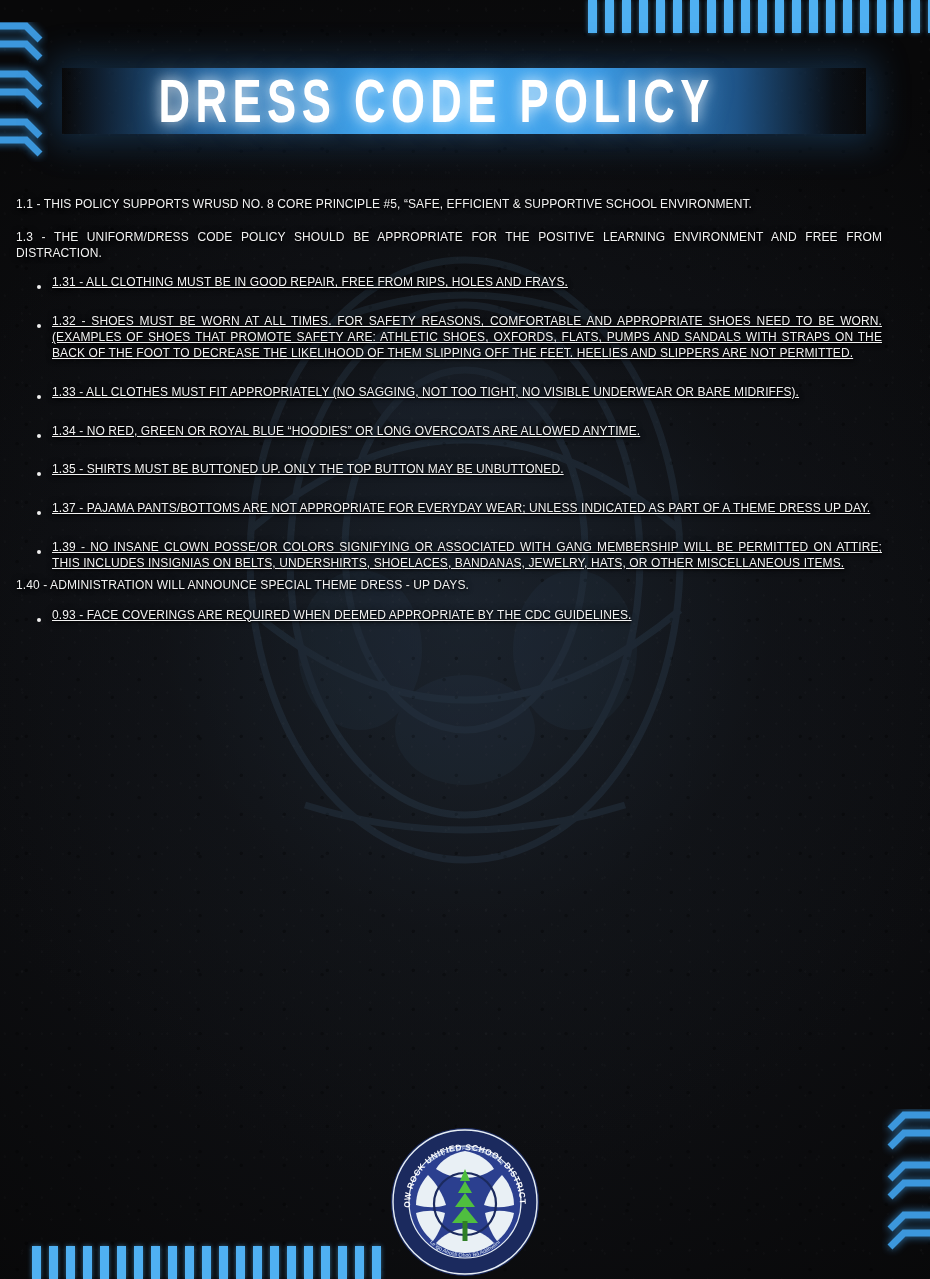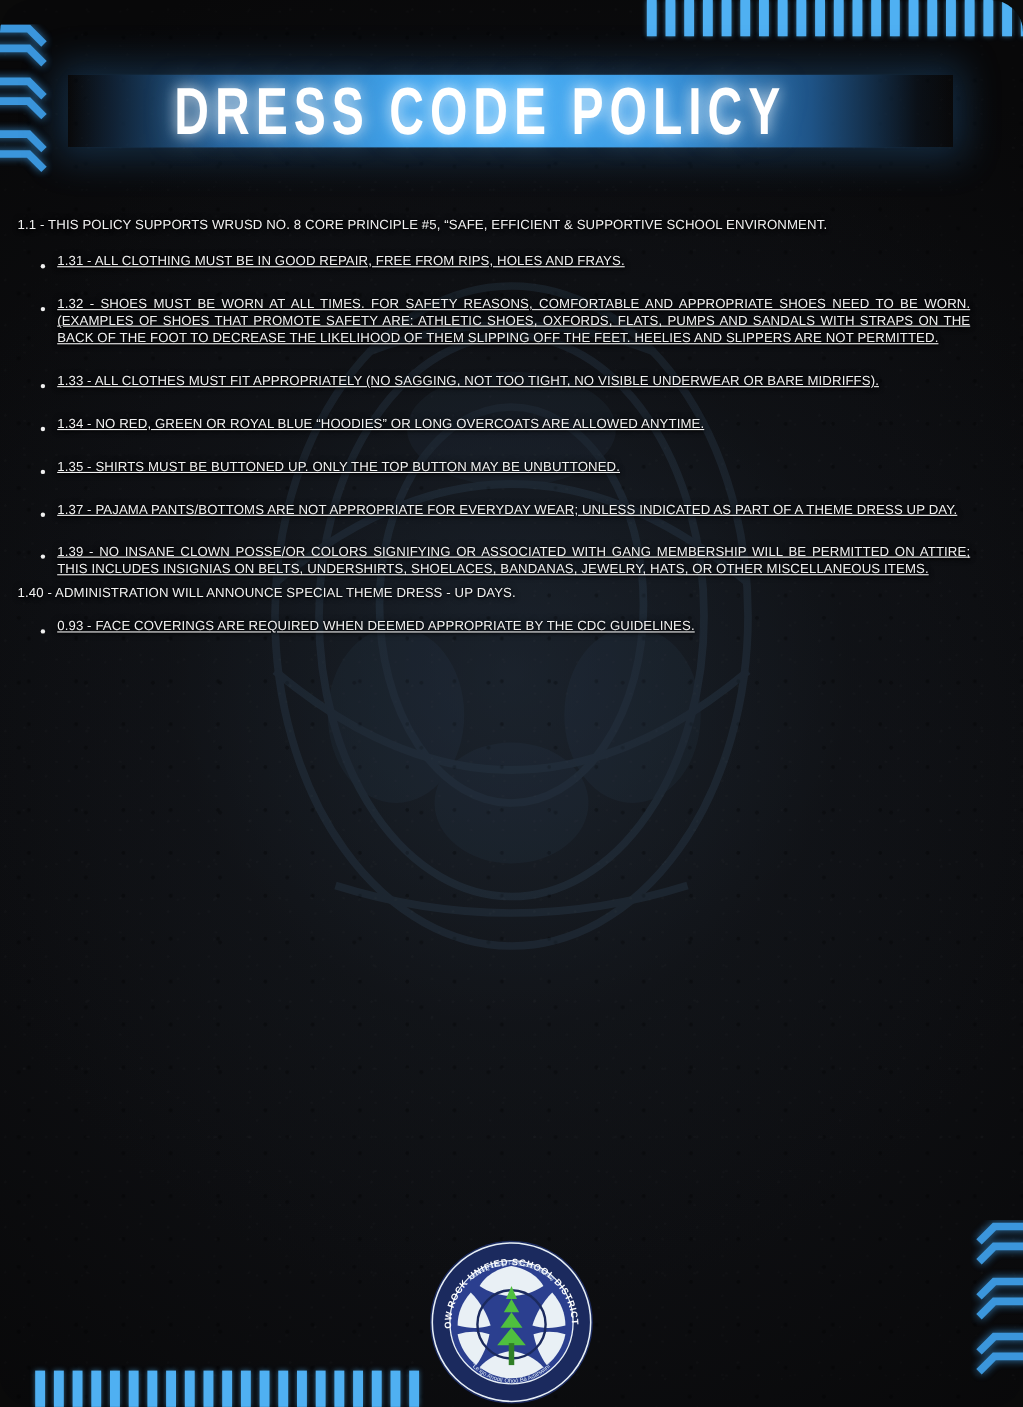--- a/index.html
+++ b/index.html
@@ -11,21 +11,20 @@
   #page {
     position: relative;
     width: 930px;
     height: 1279px;
     overflow: hidden;
     background:
       radial-gradient(ellipse 60% 45% at 50% 48%, rgba(32,44,58,0.55) 0%, rgba(18,22,28,0.25) 55%, rgba(8,8,9,0) 100%),
       radial-gradient(ellipse 80% 60% at 50% 55%, #15181d 0%, #0d0e11 60%, #080809 100%),
       #0a0a0b;
     font-family: "Liberation Sans", sans-serif;
-    border-radius: 29px;
   }
   
   #texture {
     position: absolute;
     inset: 0;
     pointer-events: none;
     opacity: 0.55;
     background-image:
       radial-gradient(circle at 13% 21%, rgba(255,255,255,0.035) 0 1px, transparent 1.4px),
       radial-gradient(circle at 41% 67%, rgba(255,255,255,0.03) 0 1px, transparent 1.4px),
@@ -268,20 +267,21 @@
     </g>
   </svg>
 
   <div id="banner">
     <div id="banner-title">DRESS CODE POLICY</div>
   </div>
 
   <div id="content">
 
     <p class="para">1.1 - THIS POLICY SUPPORTS WRUSD NO. 8 CORE PRINCIPLE #5, “SAFE, EFFICIENT &amp; SUPPORTIVE SCHOOL ENVIRONMENT.</p>
+    <p class="para nospace">1.3 - THE UNIFORM/DRESS CODE POLICY SHOULD BE APPROPRIATE FOR THE POSITIVE LEARNING ENVIRONMENT AND FREE FROM DISTRACTION.</p>
 
     <ul class="blist">
       <li>1.31 - ALL CLOTHING MUST BE IN GOOD REPAIR, FREE FROM RIPS, HOLES AND FRAYS.</li>
       <li>1.32 - SHOES MUST BE WORN AT ALL TIMES. FOR SAFETY REASONS, COMFORTABLE AND APPROPRIATE SHOES NEED TO BE WORN. (EXAMPLES OF SHOES THAT PROMOTE SAFETY ARE: ATHLETIC SHOES, OXFORDS, FLATS, PUMPS AND SANDALS WITH STRAPS ON THE BACK OF THE FOOT TO DECREASE THE LIKELIHOOD OF THEM SLIPPING OFF THE FEET. HEELIES AND SLIPPERS ARE NOT PERMITTED.</li>
       <li>1.33 - ALL CLOTHES MUST FIT APPROPRIATELY (NO SAGGING, NOT TOO TIGHT, NO VISIBLE UNDERWEAR OR BARE MIDRIFFS).</li>
       <li>1.34 - NO RED, GREEN OR ROYAL BLUE “HOODIES” OR LONG OVERCOATS ARE ALLOWED ANYTIME.</li>
       <li>1.35 - SHIRTS MUST BE BUTTONED UP. ONLY THE TOP BUTTON MAY BE UNBUTTONED.</li>
       <li>1.37 - PAJAMA PANTS/BOTTOMS ARE NOT APPROPRIATE FOR EVERYDAY WEAR; UNLESS INDICATED AS PART OF A THEME DRESS UP DAY.</li>
       <li>1.39 - NO INSANE CLOWN POSSE/OR COLORS SIGNIFYING OR ASSOCIATED WITH GANG MEMBERSHIP WILL BE PERMITTED ON ATTIRE; THIS INCLUDES INSIGNIAS ON BELTS, UNDERSHIRTS, SHOELACES, BANDANAS, JEWELRY, HATS, OR OTHER MISCELLANEOUS ITEMS.</li>
     </ul>

